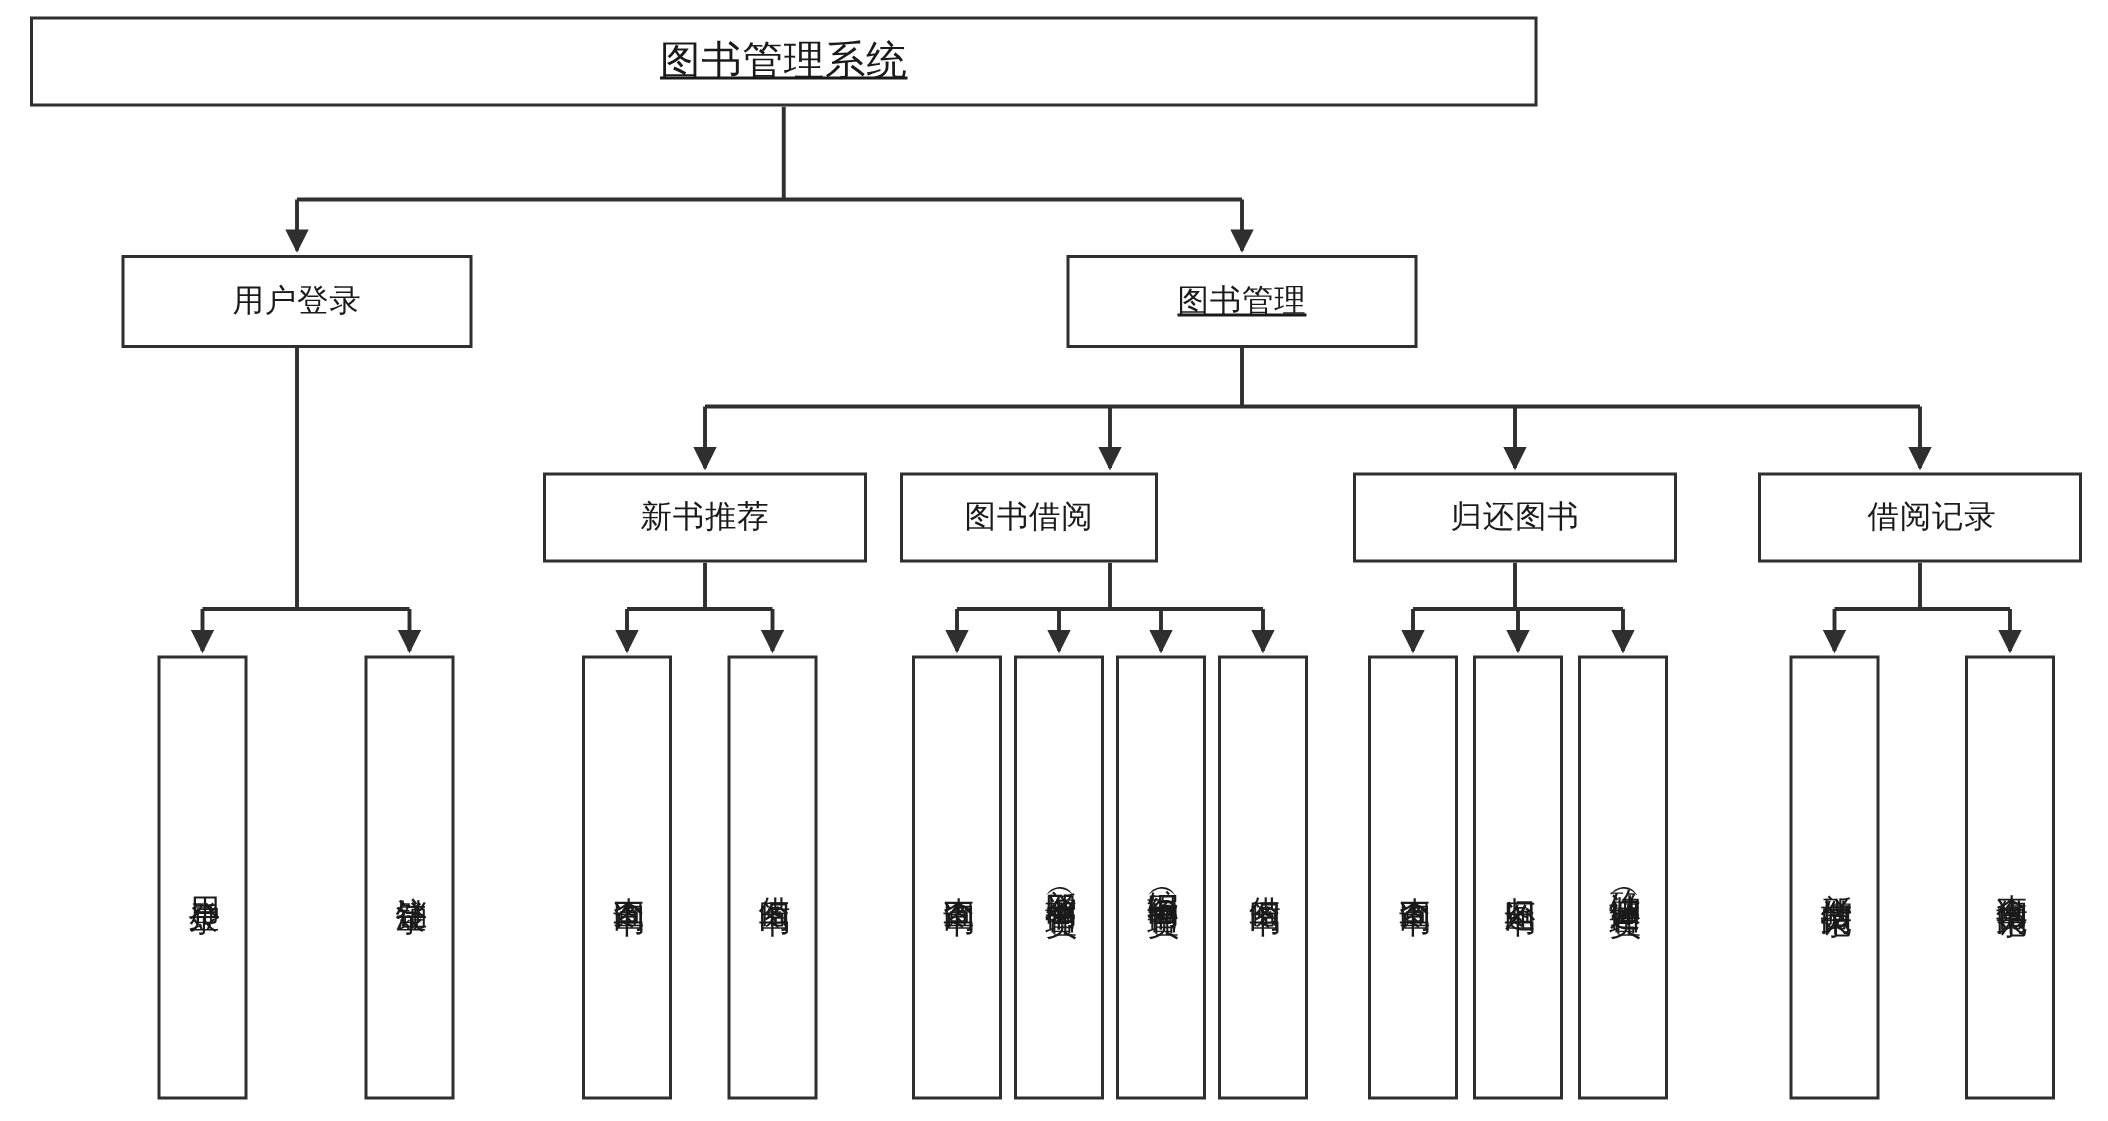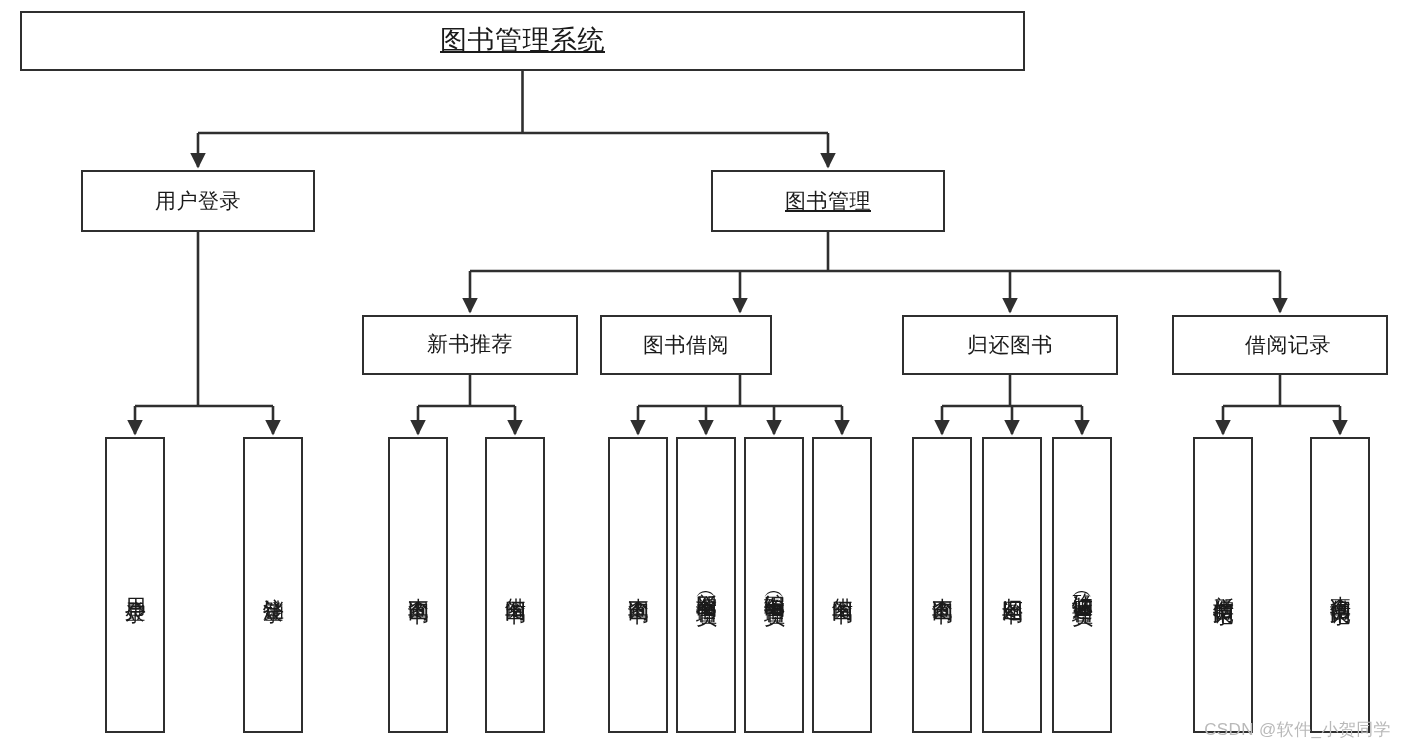--- a/index.html
+++ b/index.html
@@ -170,14 +170,13 @@
         <span class="label">确认归还（管理员）</span>
       </div>
       <div class="node v" style="left: 1193px; top: 437px; width: 60px; height: 296px;">
         <span class="label">新增借阅记录</span>
       </div>
       <div class="node v" style="left: 1310px; top: 437px; width: 60px; height: 296px;">
         <span class="label">查询借阅记录</span>
       </div>
     </div>
 
-  <div class="watermark">CSDN @软件_小贺同学</div>
 </div>
 
 </body></html>

